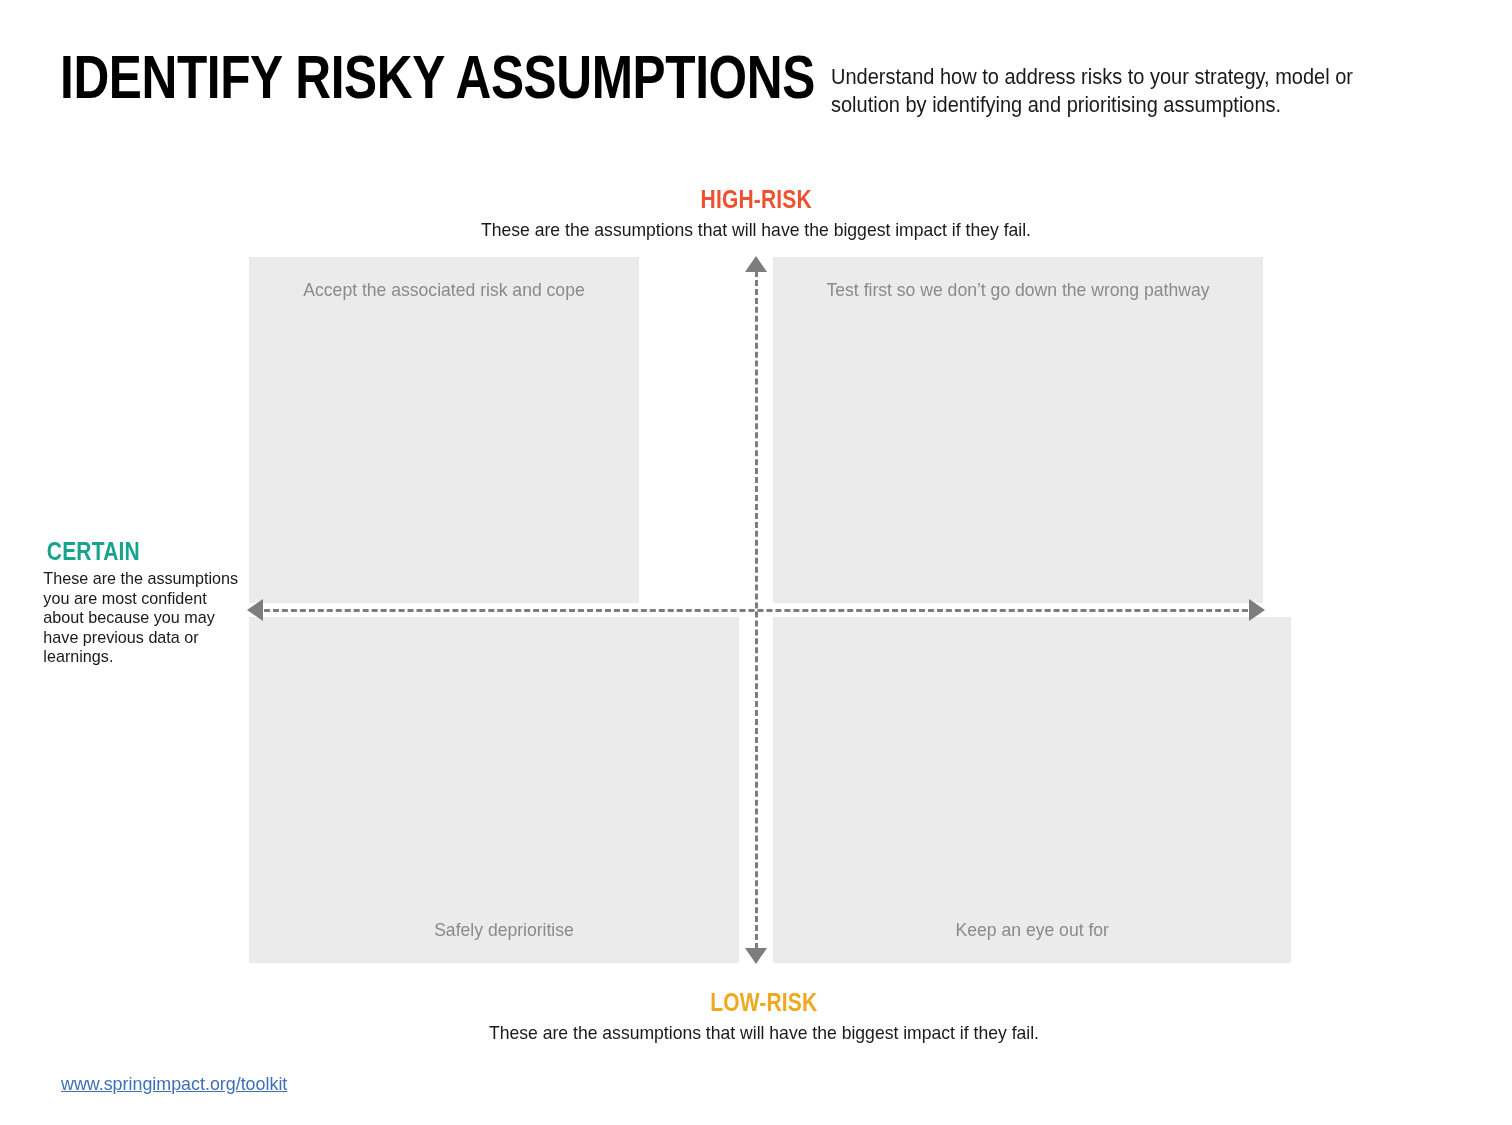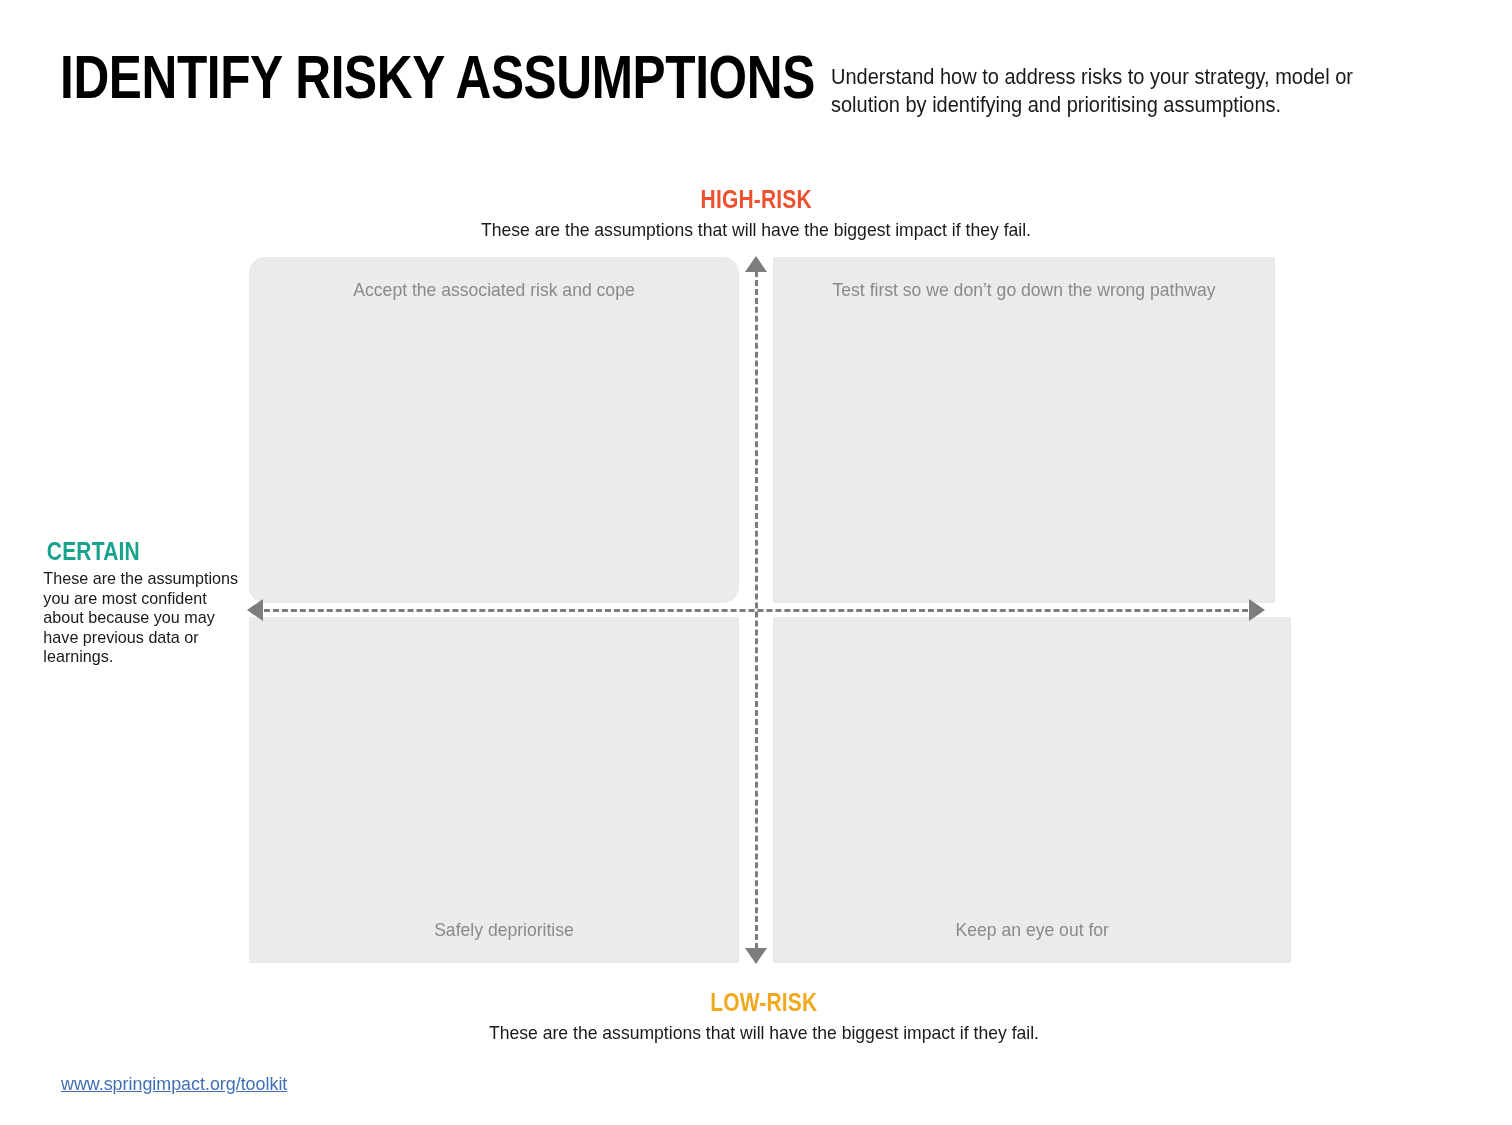--- a/index.html
+++ b/index.html
@@ -145,22 +145,22 @@
     position: absolute;
     left: 249px;
     top: 257px;
     width: 1014px;
     height: 706px;
   }
   .quadrant {
     position: absolute;
     background: #ebebeb;
   }
-  #quad-tl { left: 0;     top: 0;     width: 490px; height: 346px; border-radius: 16px; }
-  #quad-tr { left: 524px; top: 0;     width: 490px; height: 346px; padding-left: 12px; }
+  #quad-tl { left: 0;     top: 0;     width: 390px; height: 346px; }
+  #quad-tr { left: 524px; top: 0;     width: 490px; height: 346px; }
   #quad-bl { left: 0;     top: 360px; width: 490px; height: 346px; }
   #quad-br { left: 524px; top: 360px; width: 490px; height: 346px; padding-left: 28px; }
 
   .quad-label {
     position: absolute;
     left: 0; right: 0;
     font-size: 18.5px;
     line-height: 22px;
     color: #8a8a8a;
     transform: scaleX(0.95);

